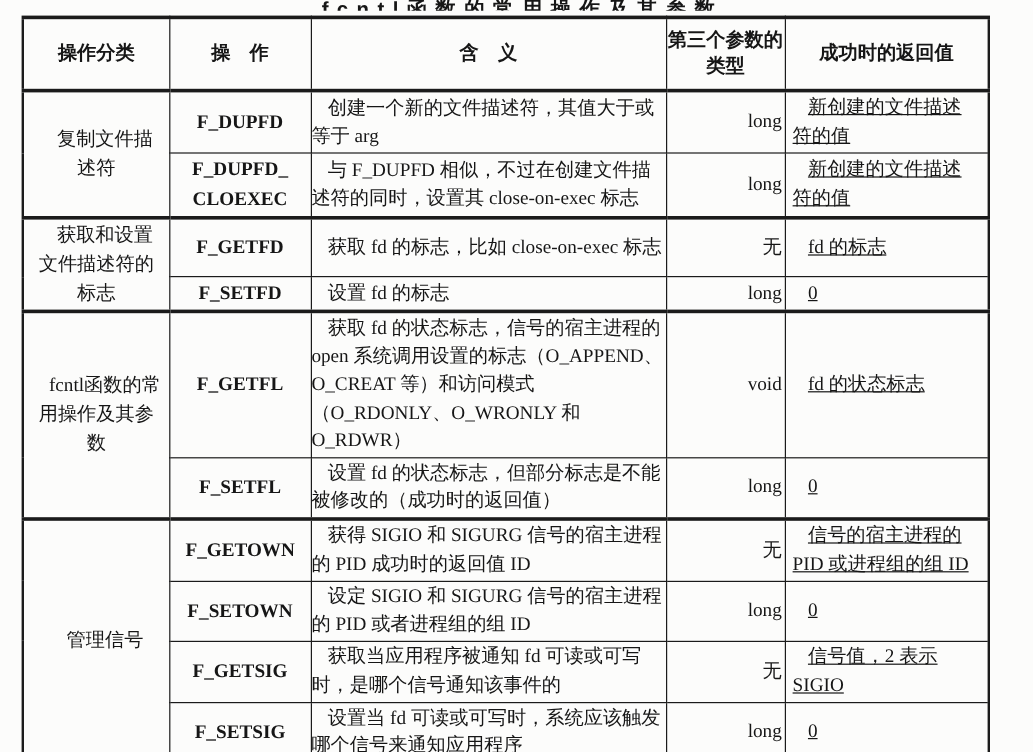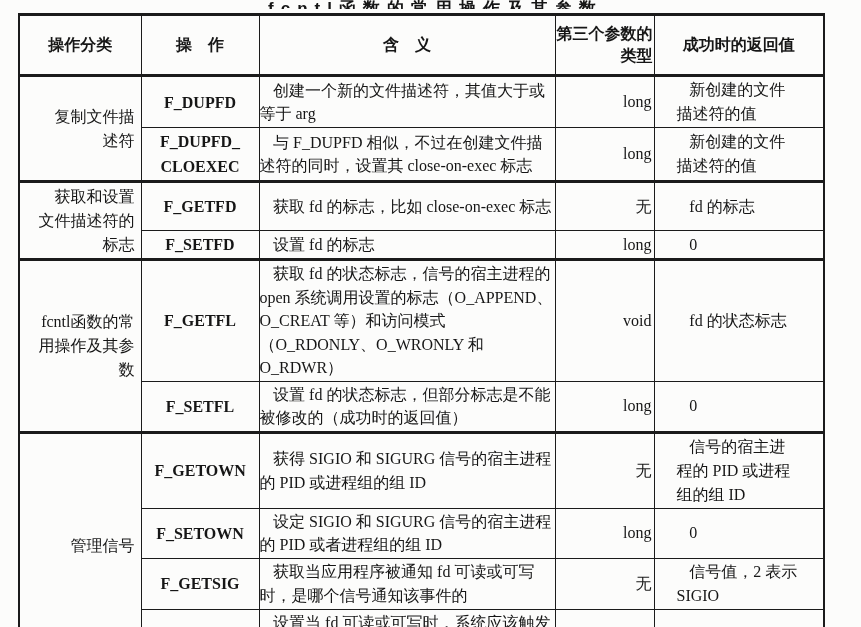--- a/index.html
+++ b/index.html
@@ -51,24 +51,24 @@
   }
   .fcntl thead th {
     font-family: "Liberation Sans", "DejaVu Sans", sans-serif;
     font-weight: bold;
     border-bottom-width: 3px;
     text-align: center;
     vertical-align: middle;
     padding: 18px 2px;
     line-height: 22px;
   }
-  .fcntl thead th.col-param { padding: 3px 1px; text-align: right; }
+  .fcntl thead th.col-param { padding: 3px 1px; }
   tr.sec td { border-top-width: 3px; }
   td.cat {
-    text-align: right;
+    text-align: center;
     vertical-align: middle;
     padding: 1px 6px;
     text-indent: 0.9em;
   }
   td.op {
     text-align: center;
     vertical-align: middle;
     font-weight: bold;
     padding: 1px 13px;
     line-height: 25px;
@@ -82,22 +82,23 @@
   }
   td.ptype {
     text-align: right;
     vertical-align: middle;
     padding: 1px 2px;
     margin-left: 32px;
   }
   td.ret {
     text-align: left;
     vertical-align: middle;
-    padding: 1px 22px;
+    padding: 1px 6px;
     text-indent: 0.8em;
+    text-decoration: underline;
   }
 </style>
 </head>
 <body>
 
 <div class="caption-clip">
   <span>fcntl函数的常用操作及其参数</span>
 </div>
 
 <table class="fcntl">
@@ -153,21 +154,21 @@
     </tr>
     <tr style="height:49px">
       <td class="op">F_SETFL</td>
       <td class="meaning">设置 fd 的状态标志，但部分标志是不能被修改的（成功时的返回值）</td>
       <td class="ptype">long</td>
       <td class="ret">0</td>
     </tr>
     <tr class="sec" style="height:48px">
       <td class="cat" rowspan="4">管理信号</td>
       <td class="op">F_GETOWN</td>
-      <td class="meaning">获得 SIGIO 和 SIGURG 信号的宿主进程的 PID 或进程组的组 ID</td>
+      <td class="meaning">获得 SIGIO 和 SIGURG 信号的宿主进程的 PID 成功时的返回值 ID</td>
       <td class="ptype">无</td>
       <td class="ret">信号的宿主进程的 PID 或进程组的组 ID</td>
     </tr>
     <tr style="height:47px">
       <td class="op">F_SETOWN</td>
       <td class="meaning">设定 SIGIO 和 SIGURG 信号的宿主进程的 PID 或者进程组的组 ID</td>
       <td class="ptype">long</td>
       <td class="ret">0</td>
     </tr>
     <tr style="height:49px">

